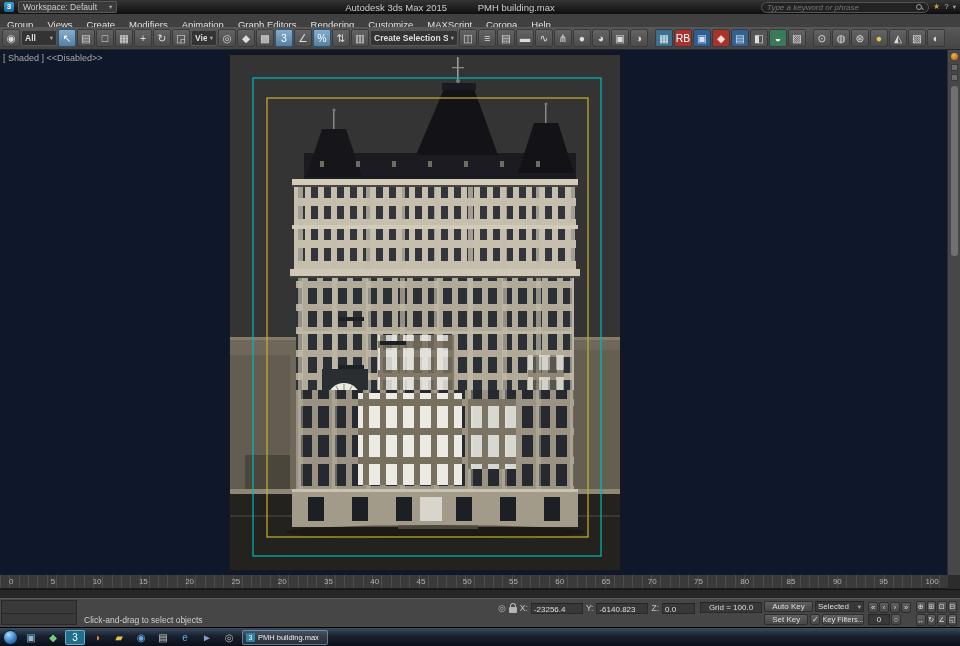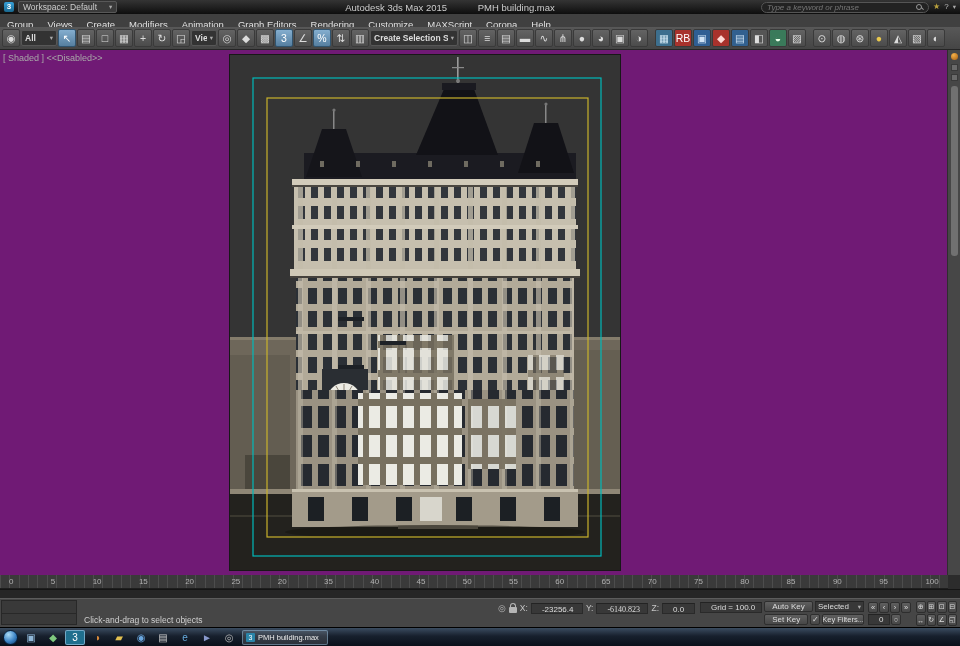--- a/index.html
+++ b/index.html
@@ -33,43 +33,43 @@
   .tb-icon{width:18px;height:18px;box-sizing:border-box;display:flex;align-items:center;justify-content:center;font-size:10.5px;color:#dcdcdc;background:linear-gradient(#636363,#4b4b4b);border:1px solid #3a3a3a;border-radius:2px;flex:0 0 auto;overflow:hidden;}
   .tb-icon.pressed{background:linear-gradient(#84aecf,#567fa0);border-color:#30536e;color:#fff;}
   .tb-sep{width:5px;flex:0 0 auto;}
   .tb-dd{height:16px;background:#333;border:1px solid #575757;color:#ddd;font-size:8.5px;display:flex;align-items:center;padding:0 3px;gap:3px;border-radius:2px;box-sizing:border-box;flex:0 0 auto;}
   .tb-dd .lbl{overflow:hidden;white-space:nowrap;flex:1;font-weight:bold;}
   .dd-all{width:36px;}
   .dd-view{width:26px;}
   .dd-sel{width:88px;}
 
   
-  .work{left:0;top:50px;width:960px;height:525px;background:#701a75;}
+  .work{left:0;top:50px;width:960px;height:525px;background:#0f172a;}
   .vp-label{left:3px;top:3px;font-size:9px;color:#a8a8a8;white-space:nowrap;}
   .camera{left:230px;top:5px;width:390px;height:515px;background:#343434;outline:1px solid #181818;}
   .camera svg{position:absolute;left:0;top:0;}
   .cmd-strip{right:0;top:0;width:13px;height:525px;background:#474747;border-left:1px solid #2e2e2e;box-sizing:border-box;}
   .cmd-dot{position:absolute;left:3px;top:3px;width:7px;height:7px;border-radius:50%;background:radial-gradient(circle at 35% 30%,#f5b24a,#a85e10);}
   .cmd-sq{position:absolute;left:3px;width:7px;height:7px;background:#6a6a6a;border:1px solid #3a3a3a;box-sizing:border-box;}
   .cmd-scroll{position:absolute;left:3px;top:36px;width:7px;height:170px;background:#717171;border-radius:3px;}
 
   
   .timeline{left:0;top:575px;width:960px;height:23px;background:#2c2c2c;}
   .ruler{position:absolute;left:0;top:0;right:12px;height:14px;background:#3a3a3a;background-image:repeating-linear-gradient(90deg,#4d4d4d 0 1px,transparent 1px 9.3px);border-bottom:1px solid #1e1e1e;display:flex;justify-content:space-between;align-items:center;padding:0 9px;box-sizing:border-box;}
   .tick{font-size:8px;color:#b0b0b0;line-height:13px;}
   .trackbar{position:absolute;left:0;top:14px;right:0;height:9px;background:#262626;border-top:1px solid #151515;box-sizing:border-box;}
 
   
   .statusbar{left:0;top:598px;width:960px;height:29px;background:#464646;border-top:1px solid #5c5c5c;box-sizing:border-box;font-size:8.5px;color:#cccccc;}
   .listener{left:1px;top:1px;width:76px;height:25px;background:#393939;border:1px solid #282828;box-sizing:border-box;}
   .listener div{height:12px;border-bottom:1px solid #282828;}
   .prompt{left:84px;top:16px;white-space:nowrap;color:#cfcfcf;}
   .coords{left:498px;top:3px;display:flex;align-items:center;gap:3px;height:12px;}
-  .f{background:#383838;border:1px solid #2a2a2a;border-top-color:#232323;height:11px;line-height:11px;padding:0 10px;color:#ddd;box-sizing:border-box;overflow:hidden;white-space:nowrap;font-size:8px;}
-  .fx{width:52px;} .fy{width:52px;font-family:Liberation Serif, serif;} .fz{width:33px;}
+  .f{background:#383838;border:1px solid #2a2a2a;border-top-color:#232323;height:11px;line-height:11px;padding:0 2px;color:#ddd;box-sizing:border-box;overflow:hidden;white-space:nowrap;font-size:8px;}
+  .fx{width:52px;} .fy{width:52px;} .fz{width:33px;}
   .clabel{color:#c5c5c5;}
   .iso{font-size:9px;color:#b5b5b5;line-height:12px;}
   .lock-icon{position:relative;width:8px;height:6px;background:#b5b5b5;border-radius:1px;margin-top:4px;}
   .lock-icon::before{content:"";position:absolute;left:1.5px;top:-4px;width:4px;height:4px;border:1.2px solid #b5b5b5;border-bottom:none;border-radius:3px 3px 0 0;}
   .gridbox{left:700px;top:3px;width:62px;height:11px;text-align:center;line-height:10px;font-size:8px;}
   .timetag{left:700px;top:16px;width:62px;text-align:center;color:#c9c9c9;font-size:8px;white-space:nowrap;margin-top:40px;}
   .anim{left:764px;top:2px;width:100px;}
   .anim .row{display:flex;gap:2px;margin-bottom:2px;}
   .btn{background:linear-gradient(#5f5f5f,#474747);border:1px solid #2e2e2e;border-radius:2px;color:#ddd;display:flex;align-items:center;justify-content:center;box-sizing:border-box;font-size:8px;height:11px;}
   .b-autokey,.b-setkey{width:52px;}

